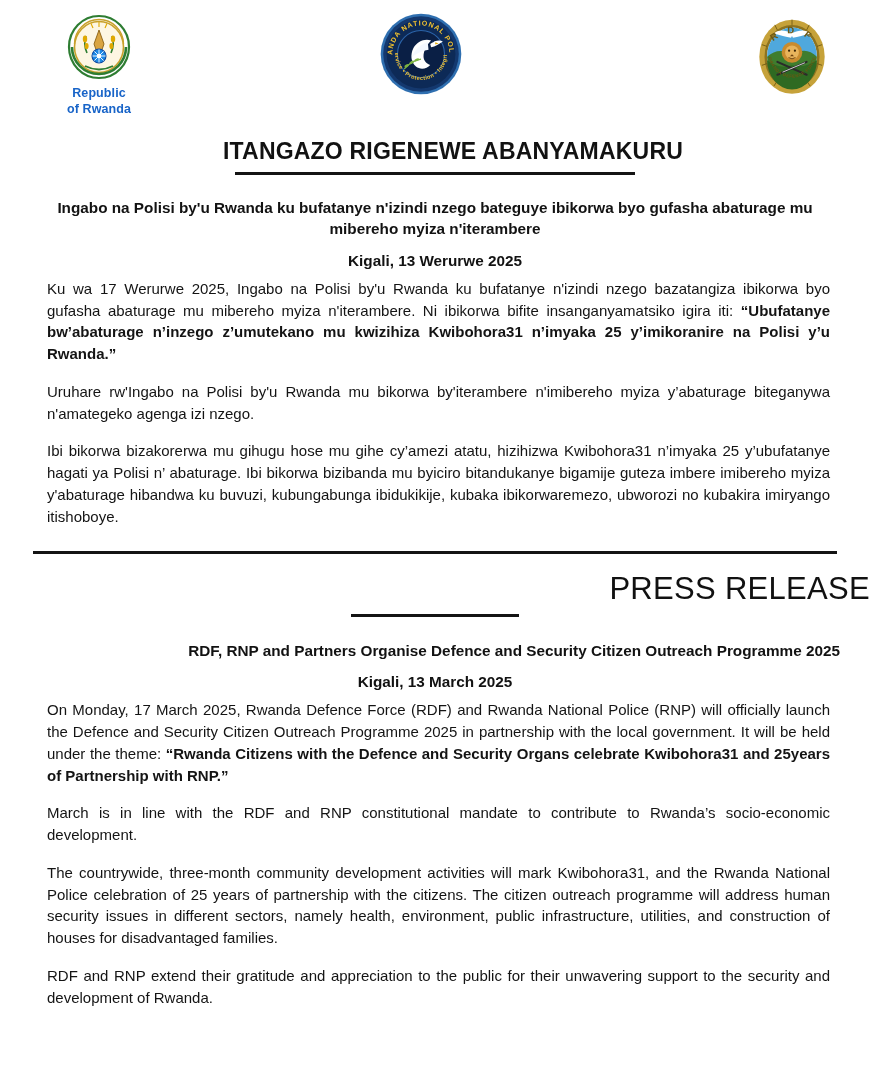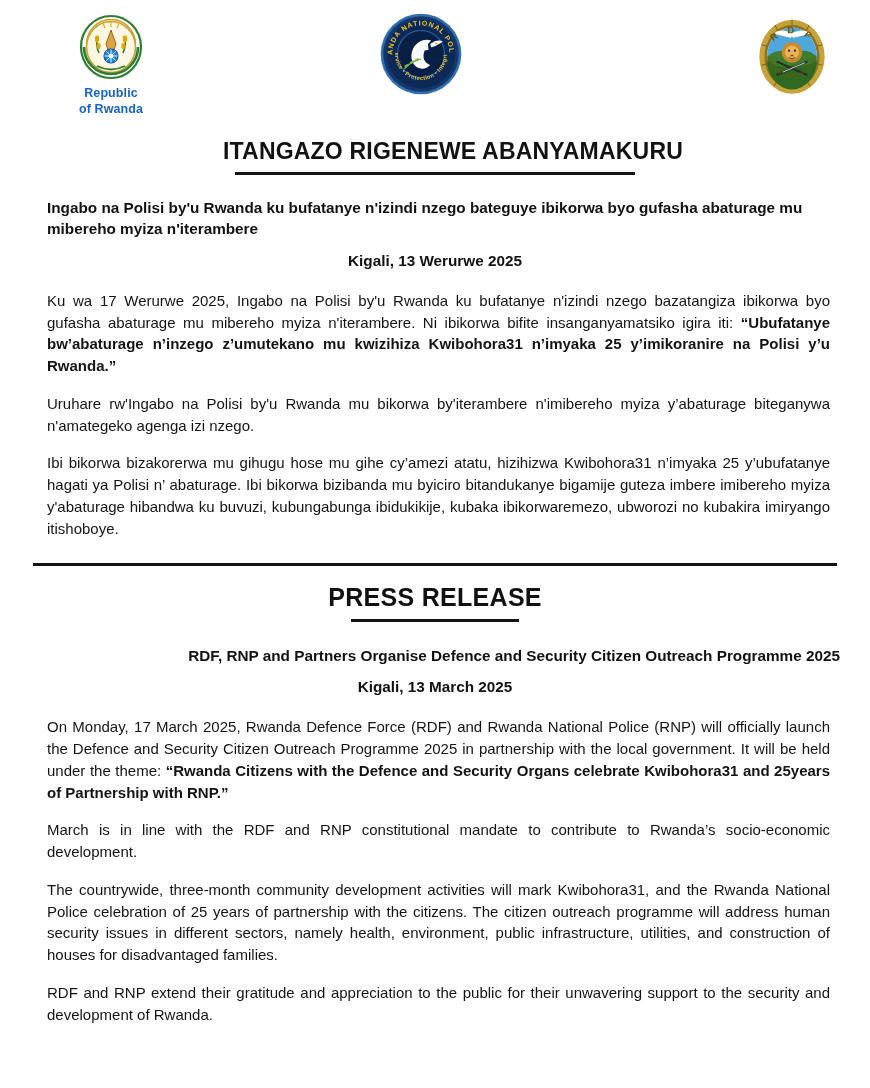--- a/index.html
+++ b/index.html
@@ -28,21 +28,21 @@
   .logo-bar {
     position: relative;
     height: 122px;
     width: 870px;
   }
   .logo-slot {
     position: absolute;
     top: 0;
     text-align: center;
   }
-  .logo-left   { left: 56px;  width: 110px; top: 14px; }
+  .logo-left   { left: 44px;  width: 110px; top: 14px; }
   .logo-center { left: 375px; width: 92px;  top: 12px; }
   .logo-right  { left: 742px; width: 100px; top: 12px; }
 
   .logo-caption {
     font-family: "Liberation Sans", sans-serif;
     font-size: 12.5px;
     font-weight: bold;
     color: #1864c8;
     line-height: 1.25;
     margin-top: 2px;
@@ -68,21 +68,21 @@
   }
   .title-rule.short { width: 168px; height: 2.5px; }
 
   .subheading {
     font-family: "Liberation Sans", sans-serif;
     font-weight: bold;
     font-size: 15.3px;
     line-height: 1.42;
     color: #121212;
     margin: 22px 47px 0 47px;
-    text-align: left;
+    text-align: center;
   }
 
   .center-line {
     text-align: center;
     font-family: "Liberation Sans", sans-serif;
     font-weight: bold;
     font-size: 15.3px;
     color: #121212;
     margin: 12px 0 0 0;
   }
@@ -92,35 +92,35 @@
     margin: 0 40px 0 47px;
   }
   p.para {
     font-family: "Liberation Sans", sans-serif;
     font-size: 15px;
     line-height: 1.45;
     color: #141414;
     text-align: justify;
     margin: 16px 0 0 0;
   }
-  p.para.first { margin-top: 20px; }
+  p.para.first { margin-top: 8px; }
   p.para b { font-weight: bold; }
 
   
   .section-rule {
     height: 3px;
     background: #141414;
     margin: 24px 33px 0 33px;
   }
 
   .press-title {
-    text-align: center;
-    font-family: "Liberation Sans", sans-serif;
-    font-weight: bold;
-    font-size: 25px;
+    text-align: right;
+    font-family: "Liberation Sans", sans-serif;
+    font-weight: normal;
+    font-size: 31px;
     letter-spacing: .3px;
     color: #111111;
     margin: 17px 0 0 0;
   }
 
   .eng-subheading {
     text-align: right;
     font-family: "Liberation Sans", sans-serif;
     font-weight: bold;
     font-size: 15.3px;

